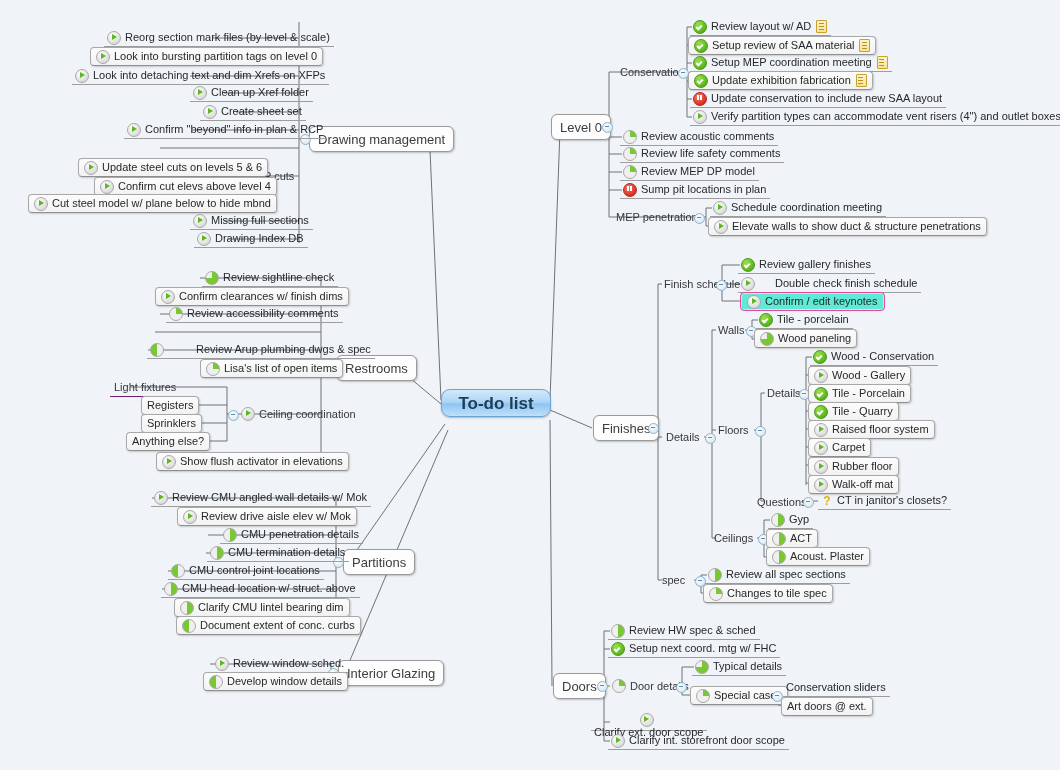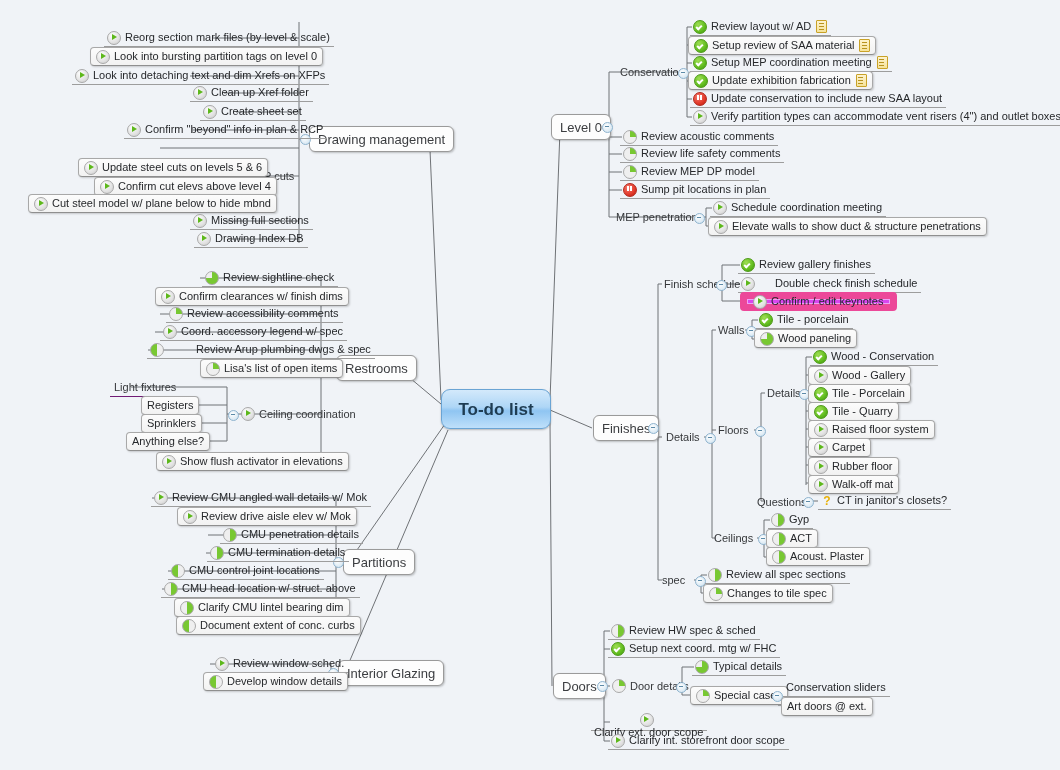--- a/index.html
+++ b/index.html
@@ -29,21 +29,21 @@
   
   .central{
     background:linear-gradient(180deg,#d3e9fb 0%,#aed6f6 45%,#8fc5f2 55%,#bfe0fa 100%);
     border:1px solid #6aa4d4;
     border-radius:9px;
     box-shadow:0 1px 2px rgba(0,0,0,.25);
     font-size:17px;
     font-weight:bold;
     color:#1e3c52;
     padding:0 18px;
-    height:40px;
+    height:28px;
     justify-content:center;
   }
 
   
   .branch{
     background:#fdfdfd;
     border:1px solid #9a9a9a;
     border-radius:6px;
     box-shadow:1px 1px 2px rgba(0,0,0,.22);
     font-size:13px;
@@ -74,22 +74,22 @@
   .plain{
     font-size:11px;
     height:18px;
     padding:0 4px;
     color:#35373a;
   }
   .plain.ul{border-bottom:1px solid #701a75;}
 
   
   .selected{
-    background:#d946ef;
-    border:7px solid #ec4899;
+    background:#5eead4;
+    border:1px solid #ec4899;
     border-radius:4px;
     box-shadow:0 0 0 1px rgba(255,255,255,.5) inset;
   }
 
   
   .ic{
     display:inline-block;
     width:12px;height:12px;
     margin-right:4px;
     flex:0 0 12px;
@@ -440,24 +440,20 @@
     <span class="lbl">Review sightline check</span>
   </div>
   <div class="node boxed" style="left:155px;top:287px;">
     <span class="ic ic-todo"></span>
     <span class="lbl">Confirm clearances w/ finish dims</span>
   </div>
   <div class="node sub" style="left:166px;top:305px;">
     <span class="ic ic-p25"></span>
     <span class="lbl">Review accessibility comments</span>
   </div>
-  <div class="node sub" style="left:160px;top:323px;">
-    <span class="ic ic-todo"></span>
-    <span class="lbl">Coord. accessory legend w/ spec</span>
-  </div>
   <div class="node sub" style="left:147px;top:341px;gap:28px;">
     <span class="ic ic-p50l"></span>
     <span class="lbl">Review Arup plumbing dwgs &amp; spec</span>
   </div>
   <div class="node boxed" style="left:200px;top:359px;">
     <span class="ic ic-p25"></span>
     <span class="lbl">Lisa's list of open items</span>
   </div>
 
   <div class="node plain" style="left:237px;top:405px;">

